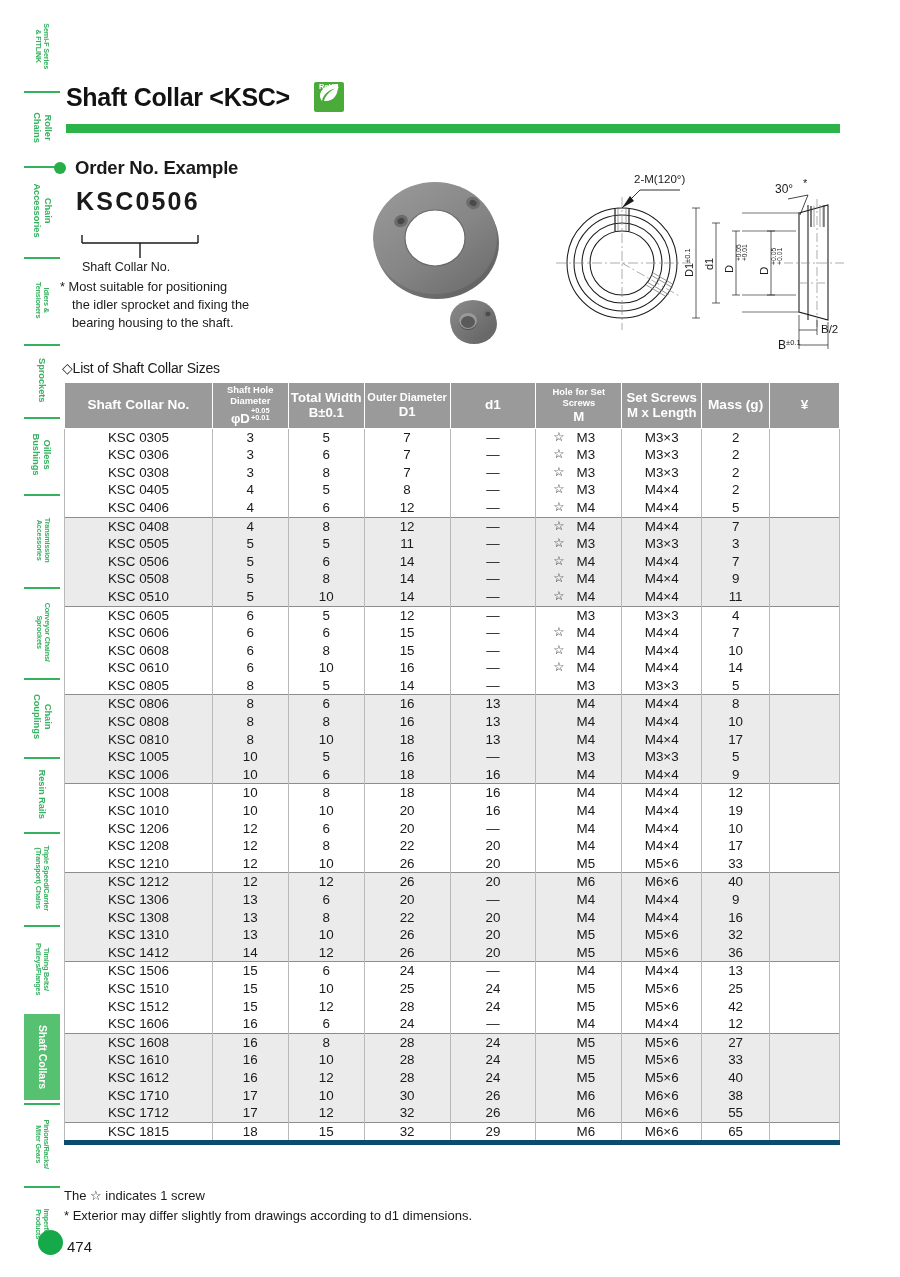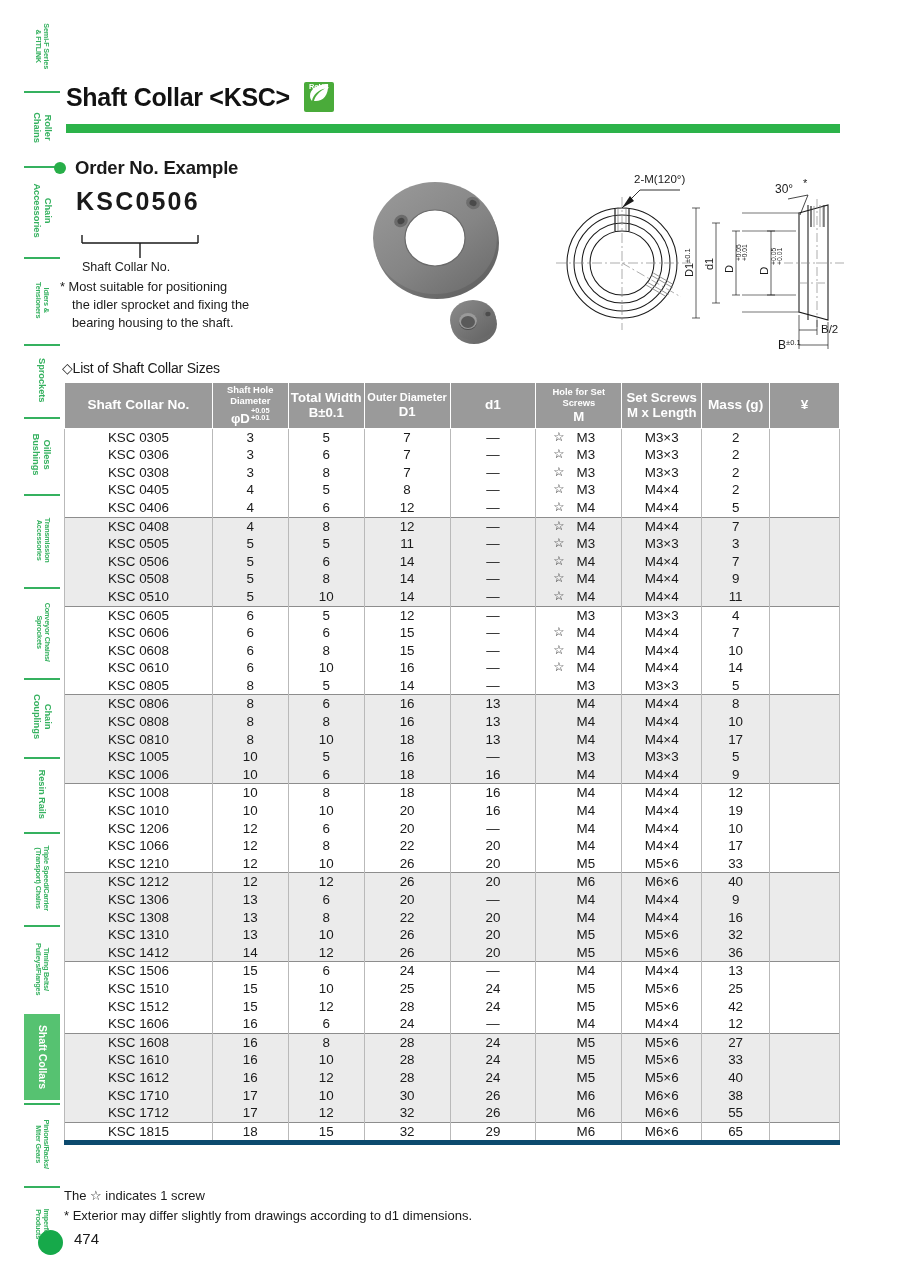--- a/index.html
+++ b/index.html
@@ -34,21 +34,21 @@
     text-align: center;
     letter-spacing: -0.1px;
   }
   .tab.small .tab-label { font-size: 7.3px; letter-spacing: -0.2px; }
   .tab.active { background: #56c271; border-top: none; }
   .tab.active .tab-label { color: #ffffff; font-size: 10.6px; }
 
   
   .title-row {
     position: absolute; left: 66px; top: 82px;
-    display: flex; align-items: center; gap: 14px;
+    display: flex; align-items: center; gap: 24px;
   }
   .title-text { font-size: 25px; font-weight: bold; letter-spacing: -0.3px; color: #121212; }
   .rohs {
     width: 30px; height: 30px; background: #4aab3a;
     border-radius: 2px; position: relative;
     display: flex; justify-content: center;
   }
   .rohs .leafsvg { position: absolute; top: 1px; left: 3px; }
   .rohs-text {
     position: relative; z-index: 2; font-size: 7.5px; font-weight: bold;
@@ -120,21 +120,21 @@
   td.screwcell .mval { display: inline-block; padding-left: 14px; }
   td.yen { }
 
   
   .footer-notes {
     position: absolute; left: 64px; top: 1186px;
     font-size: 13px; line-height: 1.55;
   }
   .page-num-row {
     position: absolute; left: 38px; top: 1230px;
-    display: flex; align-items: flex-start; gap: 11px;
+    display: flex; align-items: flex-end; gap: 4px;
   }
   .page-dot { width: 25px; height: 25px; border-radius: 50%; background: #16a94a; }
   .page-num { font-size: 15px; }
 </style>
 </head>
 <body>
 
 <div class="page">
 
   <div class="sidebar" id="sidebar">
@@ -656,21 +656,21 @@
             <td>12</td>
             <td>6</td>
             <td>20</td>
             <td>—</td>
             <td class="screwcell"><span class="mval">M4</span></td>
             <td>M4×4</td>
             <td>10</td>
             <td class="yen"></td>
           </tr>
           <tr class="">
-            <td class="name">KSC 1066</td>
+            <td class="name">KSC 1208</td>
             <td>12</td>
             <td>8</td>
             <td>22</td>
             <td>20</td>
             <td class="screwcell"><span class="mval">M4</span></td>
             <td>M4×4</td>
             <td>17</td>
             <td class="yen"></td>
           </tr>
           <tr class="">

